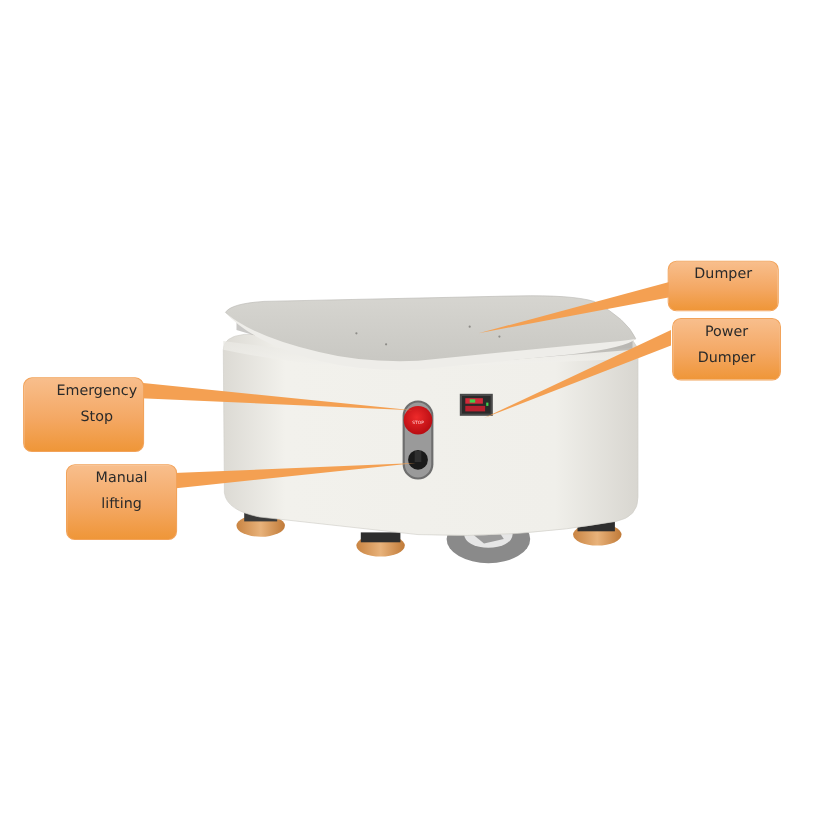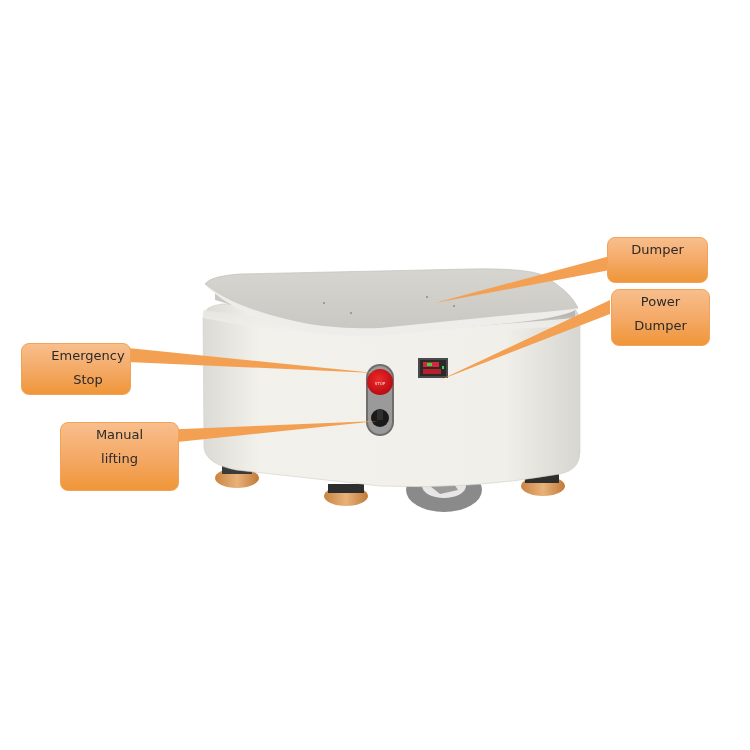--- a/index.html
+++ b/index.html
@@ -117,21 +117,21 @@
 
 <div class="callout" style="left:607px; top:237px; width:101px; height:46px;">
   <span>Dumper</span>
 </div>
 
 <div class="callout" style="left:611px; top:289px; width:99px; height:57px;">
   <span>Power</span>
   <span>Dumper</span>
 </div>
 
-<div class="callout" style="left:21px; top:343px; width:110px; height:52px;padding-left:24px;">
+<div class="callout" style="left:21px; top:343px; width:110px; height:68px;padding-left:24px;">
   <span>Emergency</span>
   <span>Stop</span>
 </div>
 
-<div class="callout" style="left:60px; top:422px; width:119px; height:69px;">
+<div class="callout" style="left:60px; top:422px; width:101px; height:69px;">
   <span>Manual</span>
   <span>lifting</span>
 </div>
 
 </body></html>

